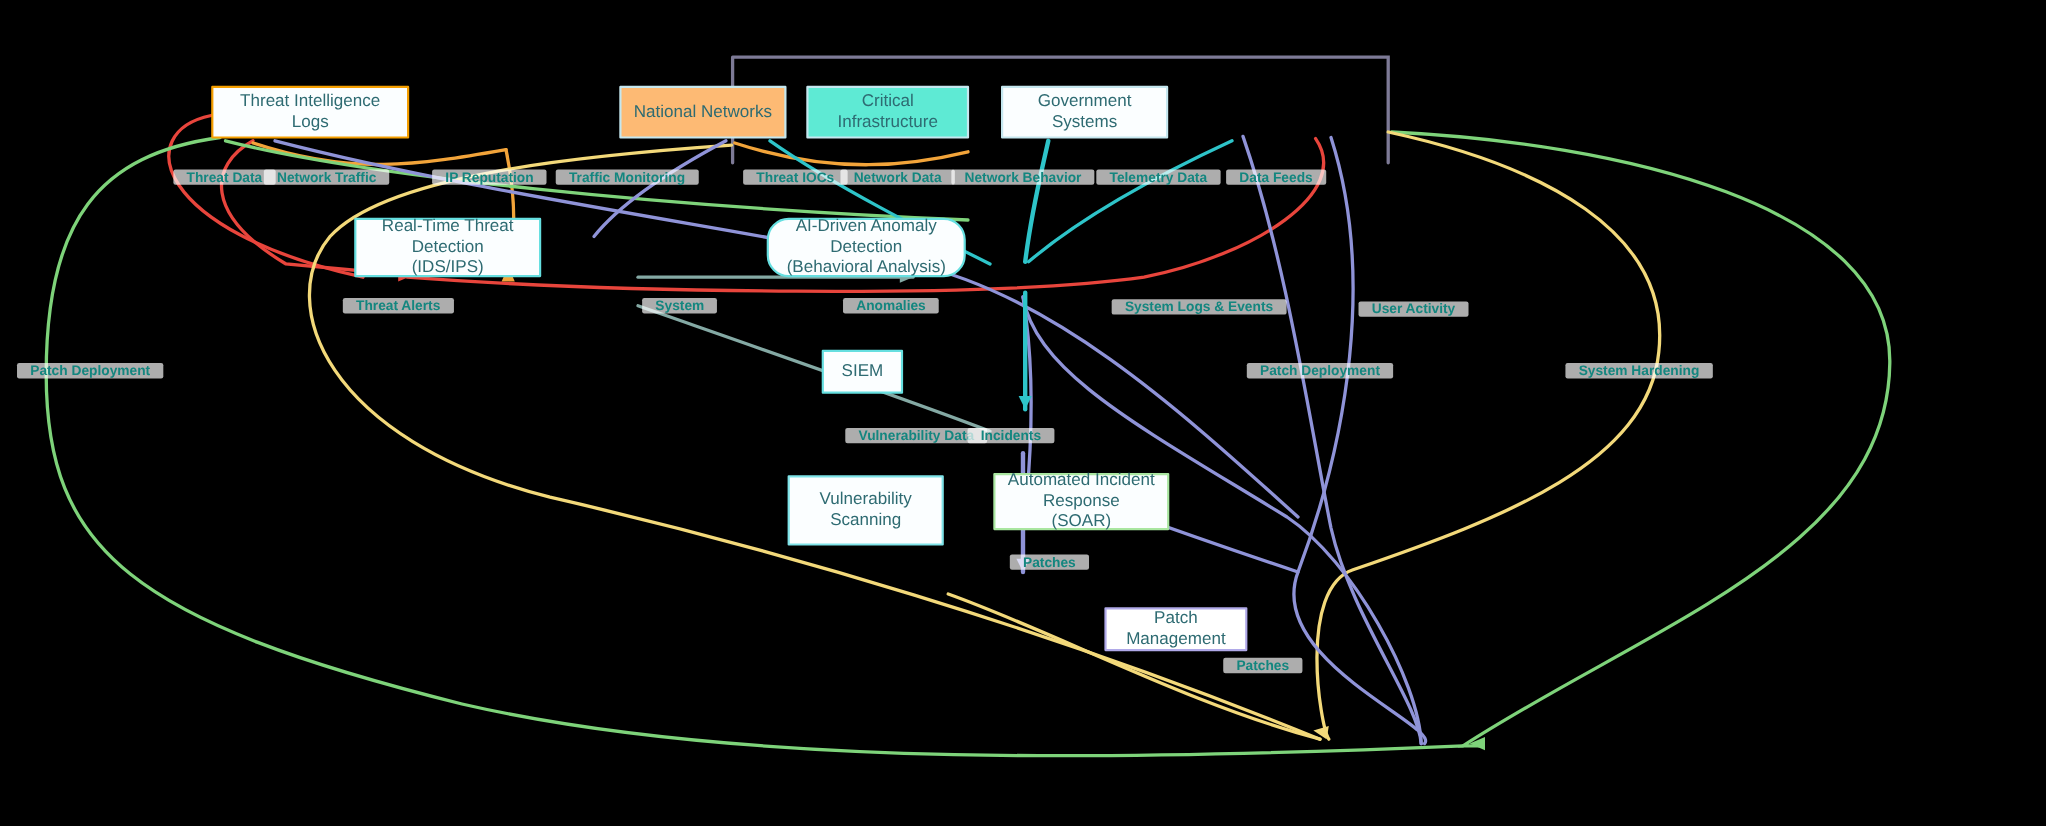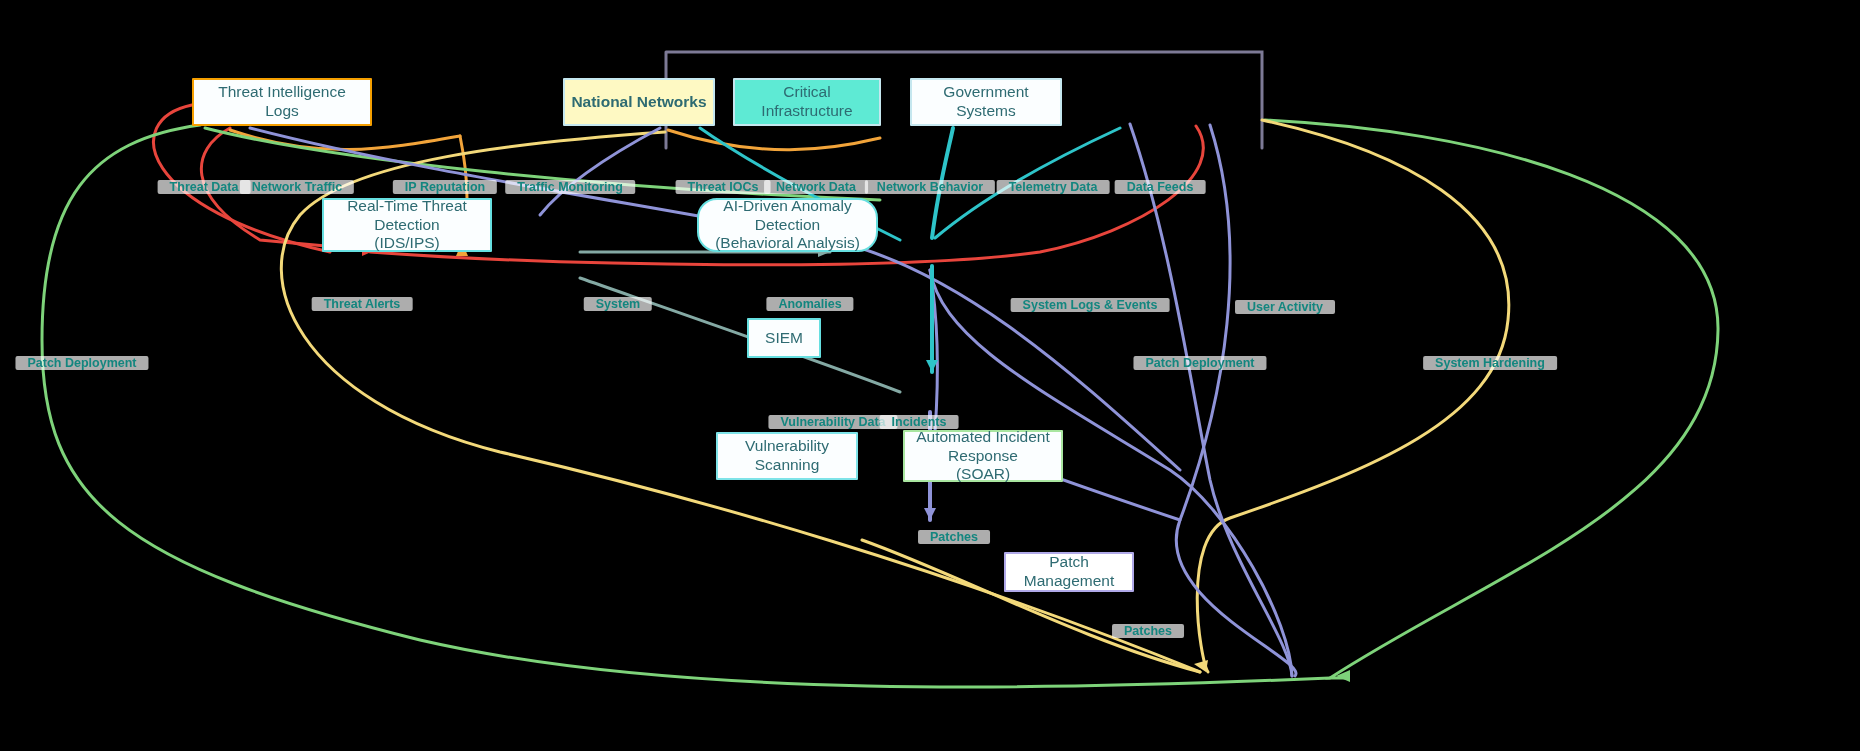--- a/index.html
+++ b/index.html
@@ -4,21 +4,21 @@
 <style>
   html,body{margin:0;padding:0;background:#000;}
   body{width:1860px;height:751px;overflow:hidden;font-family:"Liberation Sans",sans-serif;}
   #stage{position:relative;width:1860px;height:751px;background:#000;}
   #wires{position:absolute;left:0;top:0;width:1860px;height:751px;}
   .node{position:absolute;box-sizing:border-box;background:#fbfeff;border-width:2px;border-style:solid;
         display:flex;align-items:center;justify-content:center;text-align:center;
         color:#2e6b72;font-size:15.5px;line-height:1.22;border-radius:1px;}
   .node span{display:block;padding:0 6px;}
   .elabel{position:absolute;color:#13867f;font-size:12.5px;font-weight:bold;white-space:nowrap;
-          background:rgba(255,255,255,0.68);padding:0 12px;border-radius:2px;transform:translate(-50%,-50%);margin-top:26px;}
+          background:rgba(255,255,255,0.68);padding:0 12px;border-radius:2px;transform:translate(-50%,-50%);}
 </style>
 </head>
 <body>
 
 <div id="stage">
 
   <svg id="wires" viewBox="0 0 1860 751">
     <g fill="none" stroke-linecap="round">
 
       <path d="M 666,52 L 1262,52 L 1262,148 M 666,52 L 666,148" stroke="#7d7a96" stroke-width="3"></path>
@@ -65,39 +65,39 @@
       <path d="M 462,246 l -6,14 l 12,0 z" fill="#f2a43a" stroke="none" transform="translate(0,-4)"></path>
       <path d="M 1350,676 l -14,-6 l 0,12 z" fill="#7ed37a" stroke="none" transform="rotate(180 1343 676)"></path>
       <path d="M 1206,672 l -12,-8 l 14,-4 z" fill="#f3d97a" stroke="none"></path>
     </g>
   </svg>
 
   <div id="nodes-layer">
       <div class="node" style="left: 192px; top: 78px; width: 180px; height: 48px; border-color: rgb(245, 159, 0); background: rgb(251, 254, 255); color: rgb(46, 107, 114);">
         <span>Threat Intelligence Logs</span>
       </div>
-      <div class="node" style="left: 563px; top: 78px; width: 152px; height: 48px; border-color: rgb(197, 231, 239); background: #fef9c3; color: rgb(46, 107, 114); font-weight: bold;">
+      <div class="node" style="left: 563px; top: 78px; width: 152px; height: 48px; border-color: rgb(197, 231, 239); background: #fdba74; color: rgb(46, 107, 114);">
         <span>National Networks</span>
       </div>
       <div class="node" style="left: 733px; top: 78px; width: 148px; height: 48px; border-color: rgb(197, 231, 239); background: #5eead4; color: rgb(46, 107, 114);">
         <span>Critical Infrastructure</span>
       </div>
       <div class="node" style="left: 910px; top: 78px; width: 152px; height: 48px; border-color: rgb(197, 231, 239); background: rgb(251, 254, 255); color: rgb(46, 107, 114);">
         <span>Government Systems</span>
       </div>
       <div class="node" style="left: 322px; top: 198px; width: 170px; height: 54px; border-color: rgb(102, 223, 224); background: rgb(251, 254, 255); color: rgb(46, 107, 114);">
         <span>Real-Time Threat Detection<br>(IDS/IPS)</span>
       </div>
       <div class="node" style="left: 697px; top: 198px; width: 181px; height: 54px; border-color: rgb(102, 223, 224); background: rgb(251, 254, 255); color: rgb(46, 107, 114); border-radius: 20px;">
         <span>AI-Driven Anomaly Detection<br>(Behavioral Analysis)</span>
       </div>
       <div class="node" style="left: 747px; top: 318px; width: 74px; height: 40px; border-color: rgb(102, 223, 224); background: rgb(251, 254, 255); color: rgb(46, 107, 114);">
         <span>SIEM</span>
       </div>
-      <div class="node" style="left: 716px; top: 432px; width: 142px; height: 48px; border-color: rgb(126, 227, 232); background: rgb(251, 254, 255); color: rgb(46, 107, 114);">
+      <div class="node" style="left: 716px; top: 432px; width: 142px; height: 64px; border-color: rgb(126, 227, 232); background: rgb(251, 254, 255); color: rgb(46, 107, 114);">
         <span>Vulnerability Scanning</span>
       </div>
       <div class="node" style="left: 903px; top: 430px; width: 160px; height: 52px; border-color: rgb(169, 230, 160); background: rgb(251, 254, 255); color: rgb(46, 107, 114);">
         <span>Automated Incident Response<br>(SOAR)</span>
       </div>
       <div class="node" style="left: 1004px; top: 552px; width: 130px; height: 40px; border-color: rgb(176, 169, 232); background: #ffffff; color: rgb(46, 107, 114);">
         <span>Patch Management</span>
       </div>
     </div>
   <div id="labels-layer">

